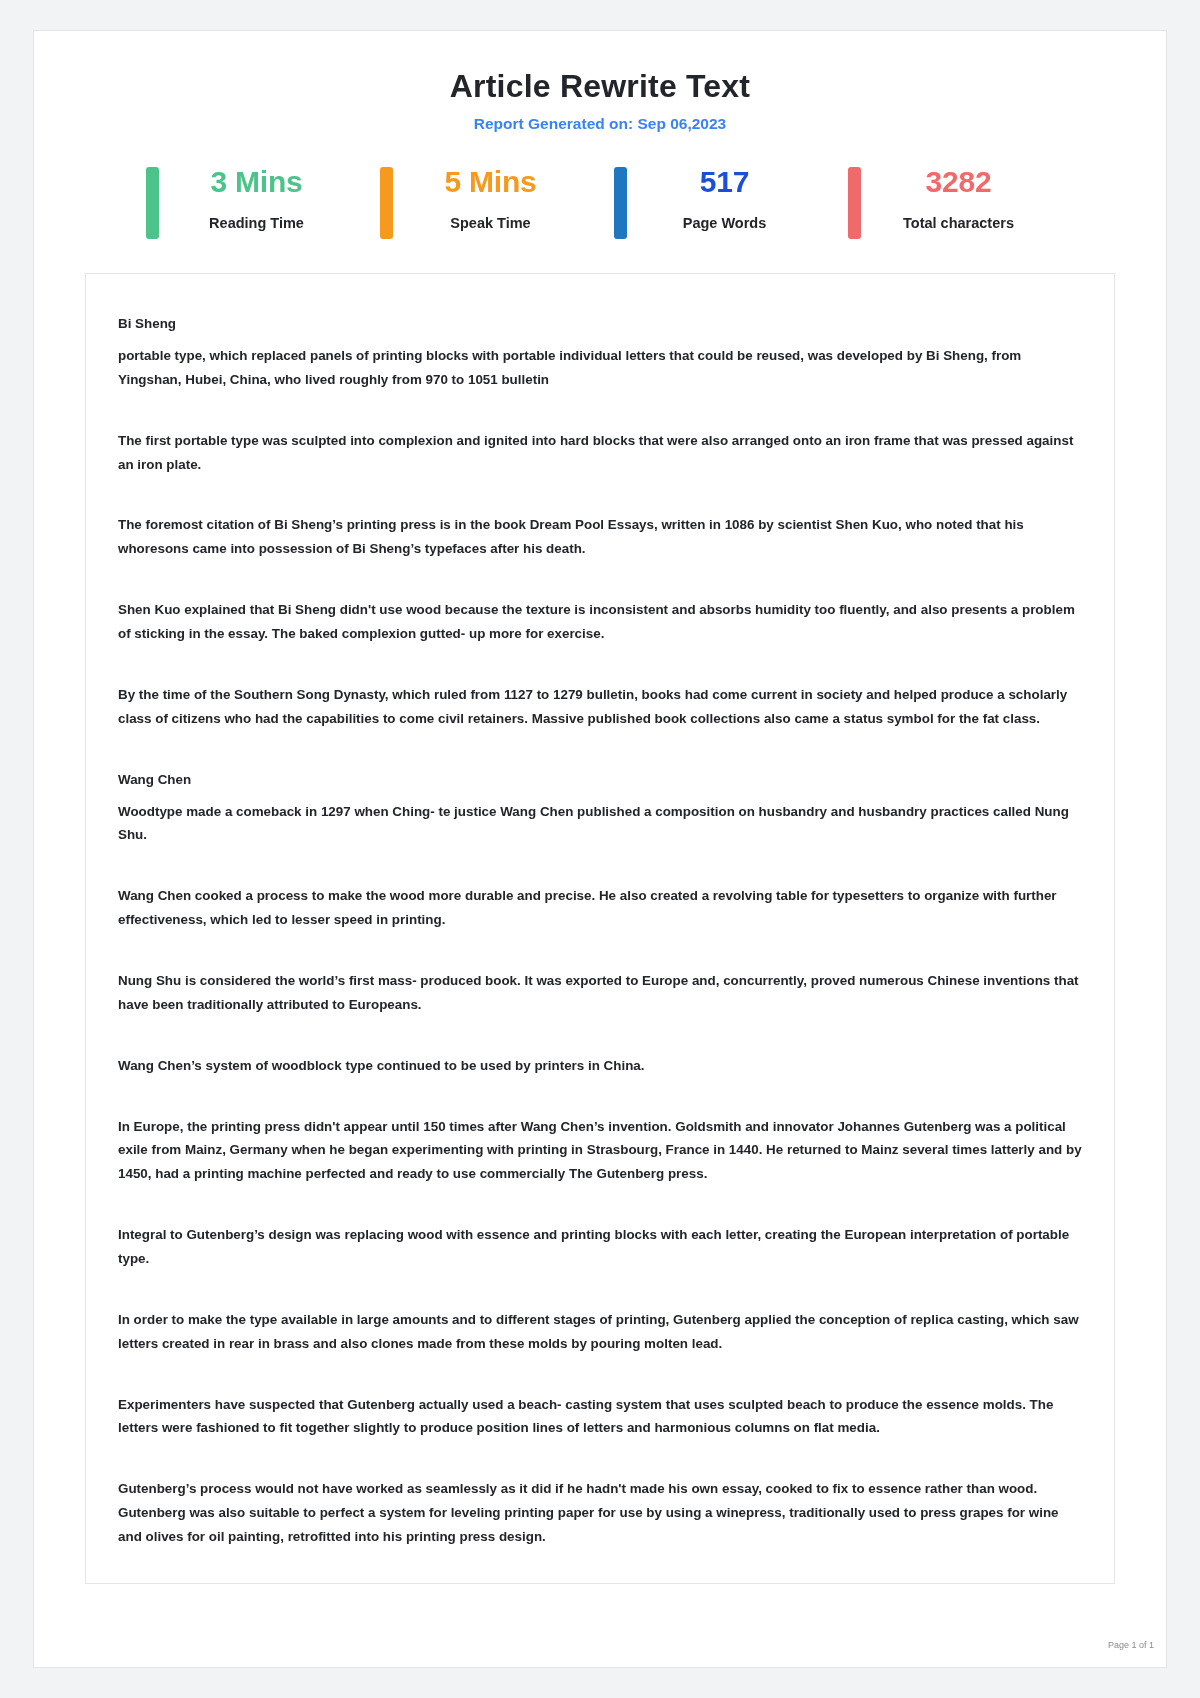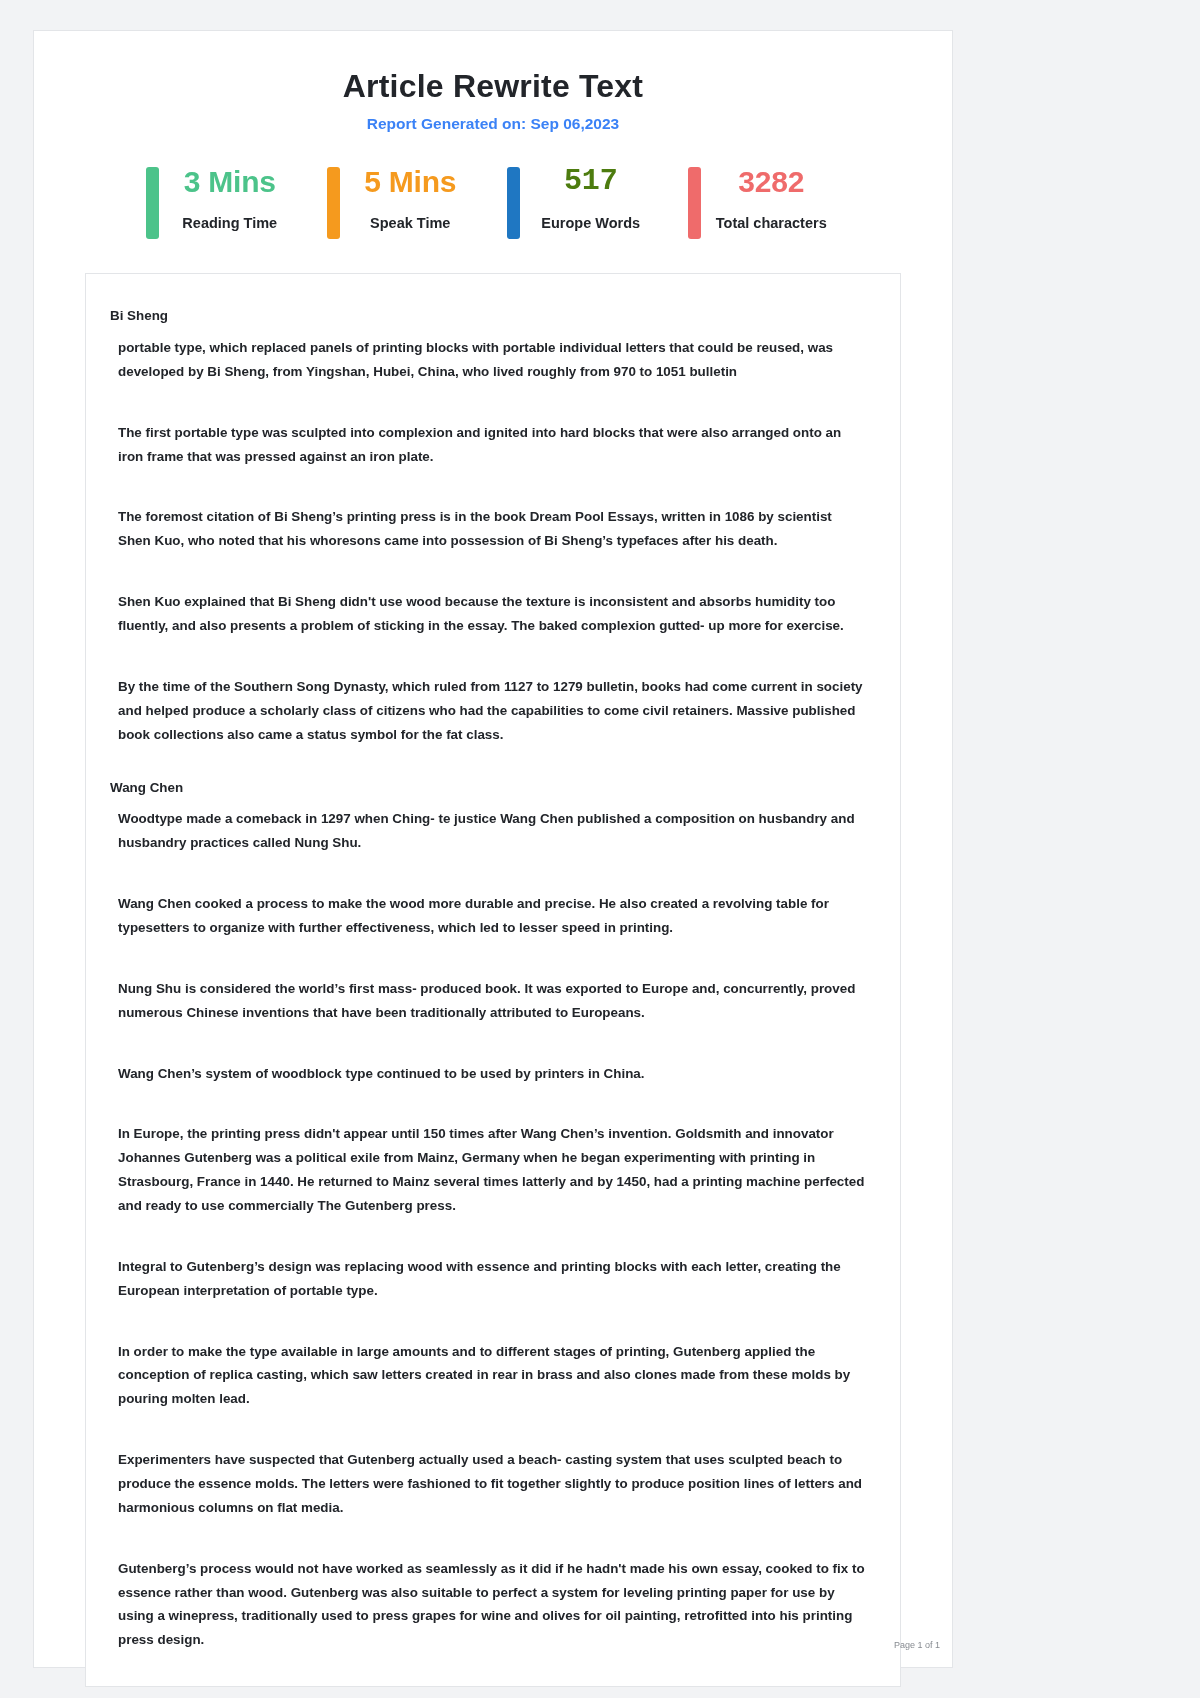--- a/index.html
+++ b/index.html
@@ -9,21 +9,21 @@
     height: 1698px;
     background: #f2f3f5;
     font-family: "Liberation Sans", sans-serif;
     -webkit-font-smoothing: antialiased;
   }
 
   .page {
     position: absolute;
     left: 33px;
     top: 30px;
-    width: 920px;
+    width: 1134px;
     height: 1638px;
     background: #ffffff;
     border: 1px solid #e3e5e8;
   }
 
   
   .report-header {
     padding-top: 38px;
     text-align: center;
   }
@@ -91,21 +91,21 @@
     padding: 30px 24px 26px 24px;
     min-height: 1078px;
   }
   .article-content {
     font-size: 13.4px;
     font-weight: bold;
     color: #22252a;
     line-height: 1.78;
   }
   .para-head {
-    margin: 0;
+    margin: 8px;
   }
   .para {
     margin: 8px;
   }
   .para-gap {
     height: 21px;
   }
 
   
   .page-footer {
@@ -137,22 +137,22 @@
       <div class="stat-card">
         <div class="stat-bar" style="background: rgb(245, 154, 30);"></div>
         <div class="stat-body">
           <div class="stat-value" style="color: rgb(245, 154, 30);">5 Mins</div>
           <div class="stat-label">Speak Time</div>
         </div>
       </div>
       <div class="stat-card">
         <div class="stat-bar" style="background: rgb(31, 119, 194);"></div>
         <div class="stat-body">
-          <div class="stat-value" style="color: #4d7c0f; font-family: Liberation Mono, monospace;">517</div>
-          <div class="stat-label">Europe Words</div>
+          <div class="stat-value" style="color: #1d4ed8;">517</div>
+          <div class="stat-label">Page Words</div>
         </div>
       </div>
       <div class="stat-card">
         <div class="stat-bar" style="background: rgb(239, 107, 107);"></div>
         <div class="stat-body">
           <div class="stat-value" style="color: rgb(239, 107, 107);">3282</div>
           <div class="stat-label">Total characters</div>
         </div>
       </div>
     </div>

